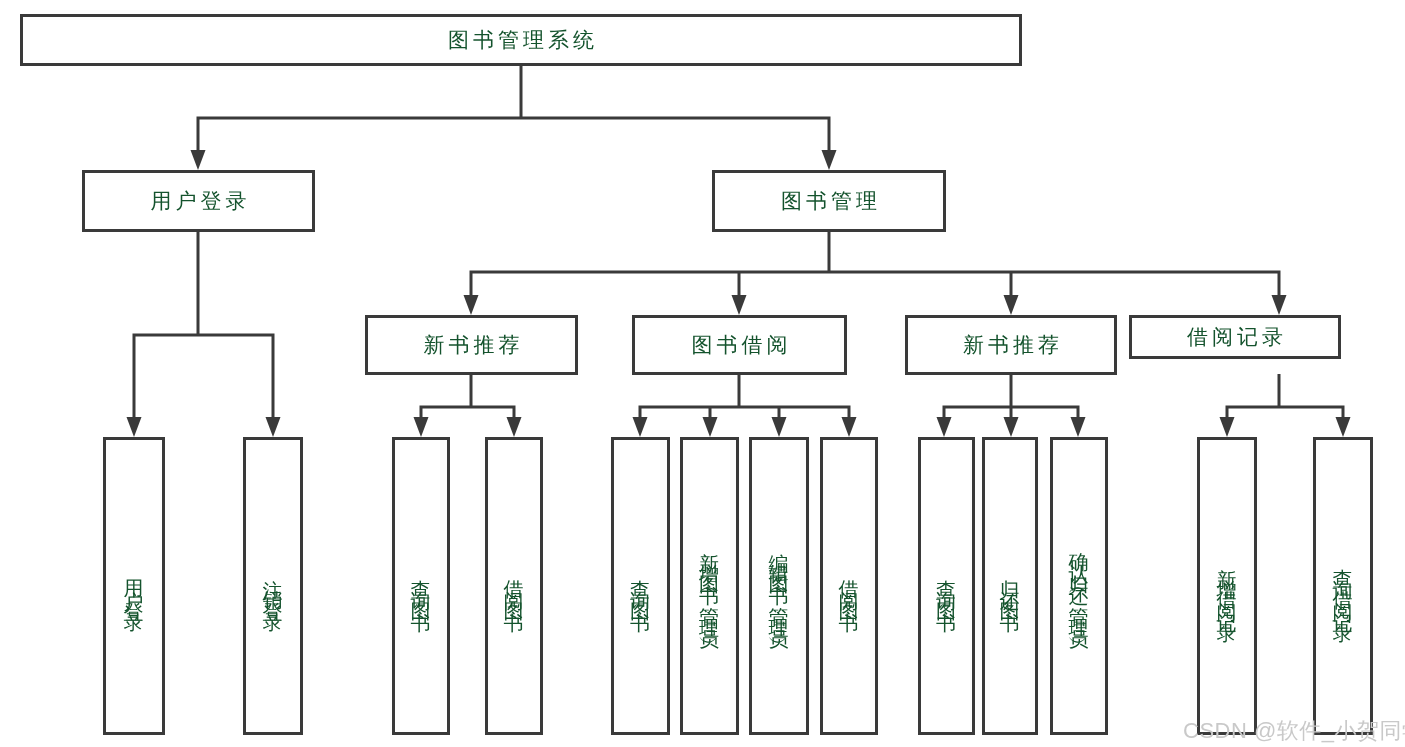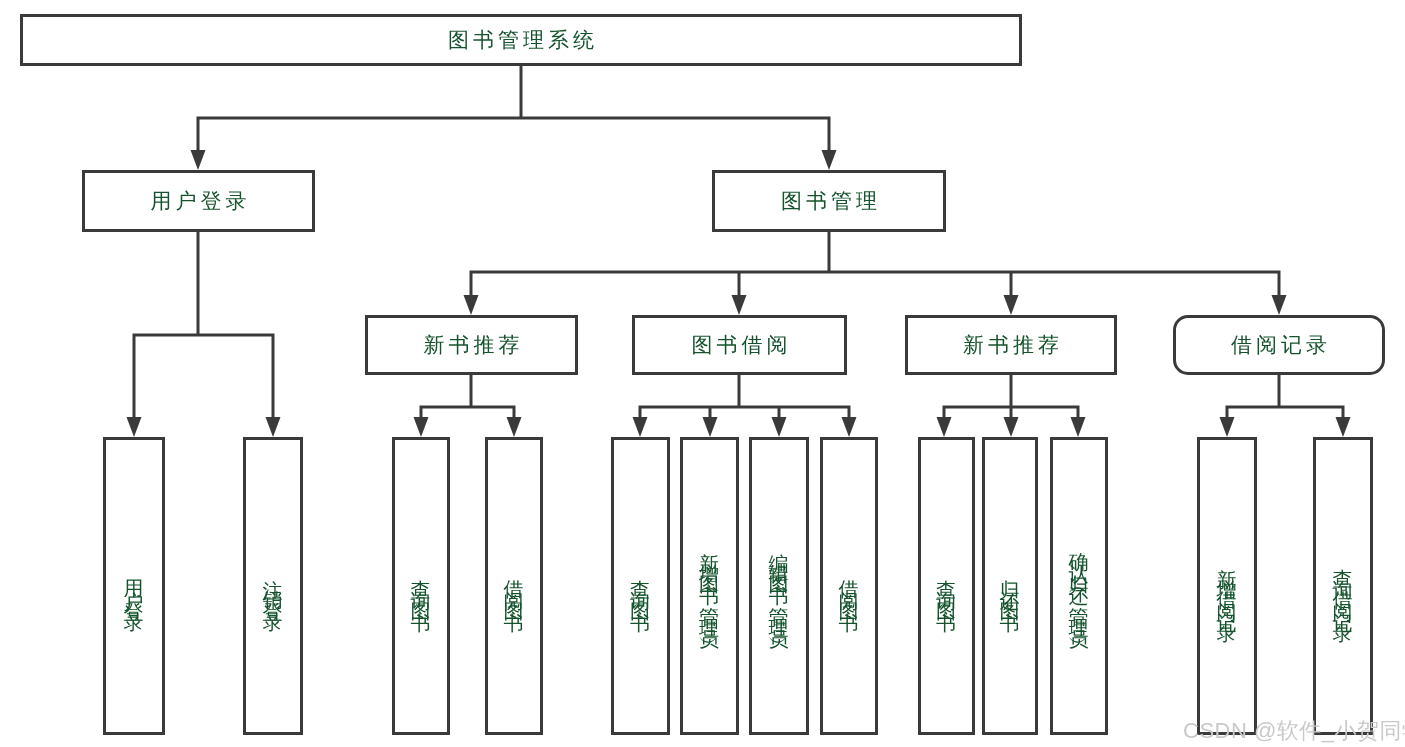--- a/index.html
+++ b/index.html
@@ -99,21 +99,21 @@
   </svg>
 
   <div class="node" style="left:20px;top:14px;width:1002px;height:52px;">图书管理系统</div>
 
   <div class="node" style="left:82px;top:170px;width:233px;height:62px;">用户登录</div>
   <div class="node" style="left:712px;top:170px;width:234px;height:62px;">图书管理</div>
 
   <div class="node" style="left:365px;top:315px;width:213px;height:60px;">新书推荐</div>
   <div class="node" style="left:632px;top:315px;width:215px;height:60px;text-align:right;">图书借阅</div>
   <div class="node" style="left:905px;top:315px;width:212px;height:60px;">新书推荐</div>
-  <div class="node" style="left:1173px;top:315px;width:212px;height:60px;border-radius:15px;">借阅记录</div>
+  <div class="node" style="left:1129px;top:315px;width:212px;height:44px;">借阅记录</div>
 
   <div class="node vnode" style="left:103px;top:437px;width:62px;height:298px;">用户登录</div>
   <div class="node vnode" style="left:243px;top:437px;width:60px;height:298px;">注销登录</div>
 
   <div class="node vnode" style="left:392px;top:437px;width:58px;height:298px;">查询图书</div>
   <div class="node vnode" style="left:485px;top:437px;width:58px;height:298px;">借阅图书</div>
 
   <div class="node vnode" style="left:611px;top:437px;width:59px;height:298px;">查询图书</div>
   <div class="node vnode" style="left:680px;top:437px;width:59px;height:298px;">新增图书（管理员）</div>
   <div class="node vnode" style="left:749px;top:437px;width:60px;height:298px;">编辑图书（管理员）</div>

